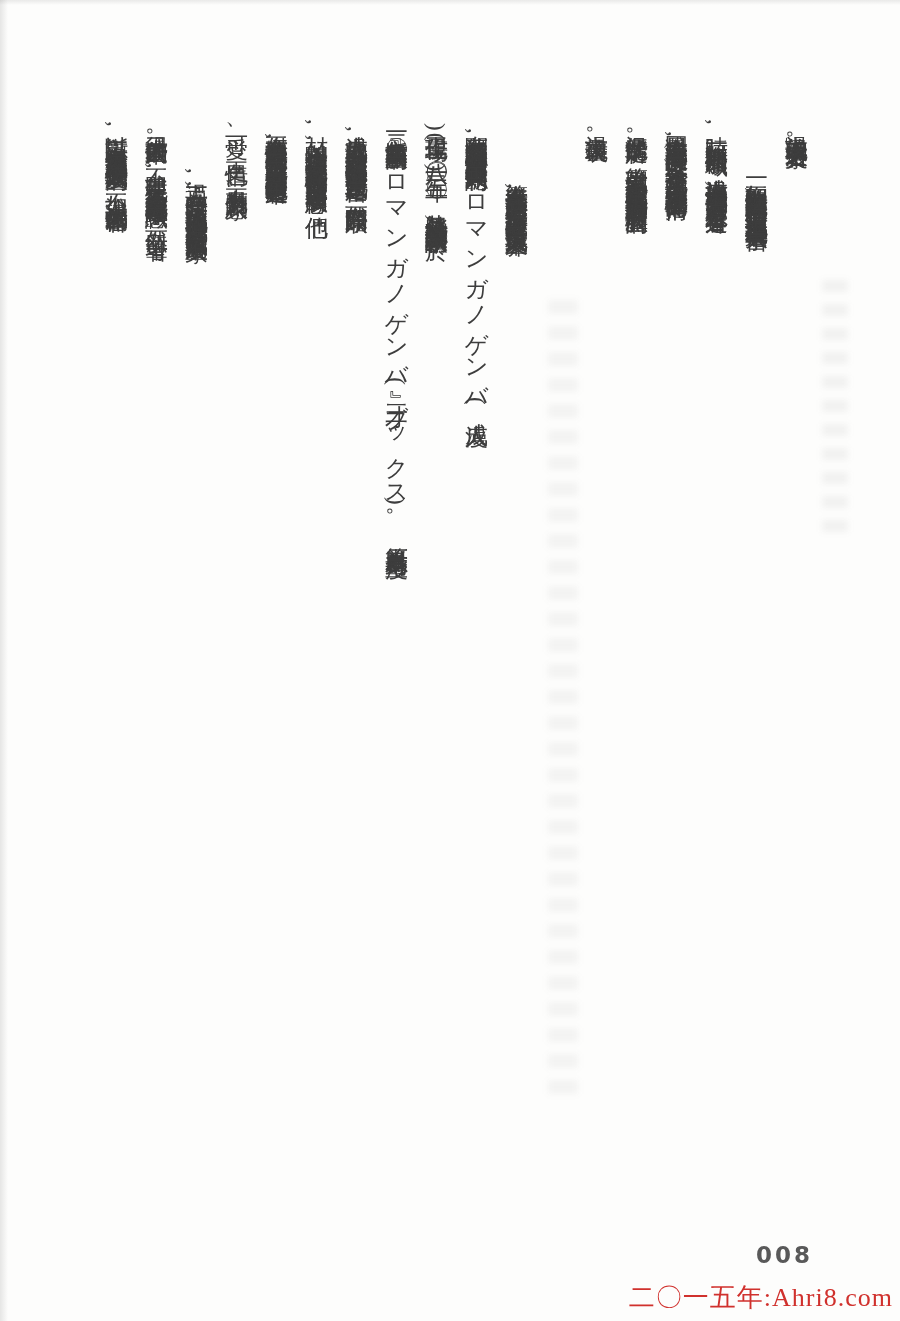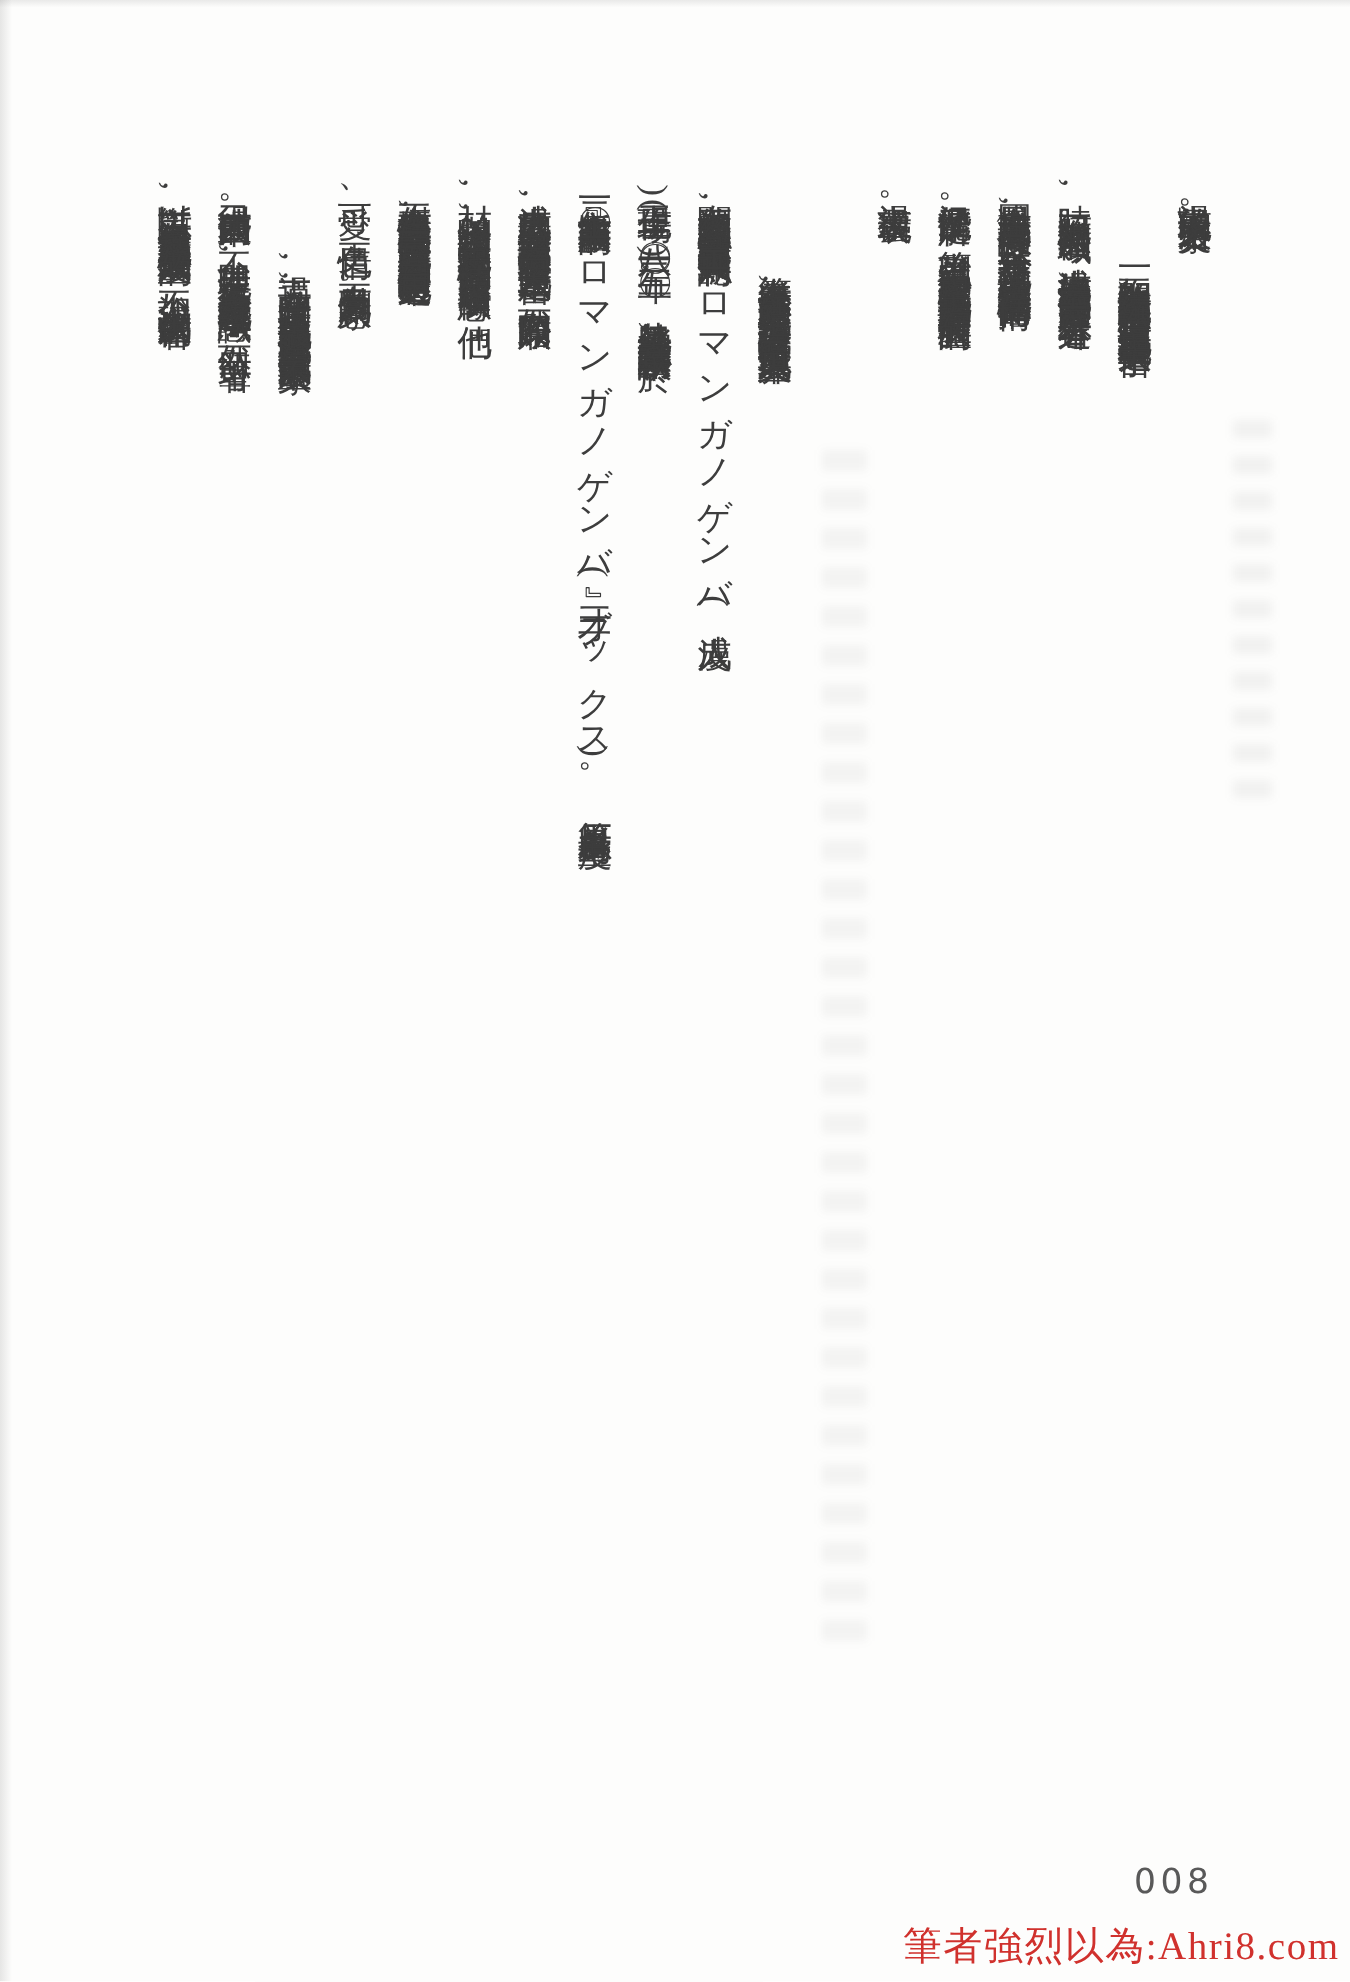--- a/index.html
+++ b/index.html
@@ -61,21 +61,21 @@
     text-indent: 48px;           
   }
   .col.gap-after {
     margin-block-end: 40px;      
   }
   .page-number {
     position: absolute;
     left: 756px;
     top: 1242px;
     font-family: "DejaVu Sans", sans-serif;
-    font-weight: normal;
+    font-weight: bold;
     font-size: 23px;
     letter-spacing: 3px;
     color: #595959;
   }
   .watermark {
     position: absolute;
     right: 7px;
     top: 1280px;
     font-family: "Liberation Serif", serif;
     font-size: 26px;
@@ -107,14 +107,14 @@
       <div class="col">材,與相關人士訪談過後,才發現這個業界的創作者們投入的熱情,遠遠超乎筆者的想像。他們</div>
       <div class="col">不僅擁有想要取悅讀者的娛樂精神,同時更是一群絞盡腦汁思索著該如何讓自己的角色看起來更</div>
       <div class="col">可愛、更色情、更有魅力的創意家。</div>
       <div class="col indent2">過去,曾有一段時間,成人漫畫的地位比一般漫畫更加低賤,被當成是沒有人氣的漫畫家不</div>
       <div class="col">得已才去畫的東西。不,即使是現在,仍有不少人會不自覺地產生那種階級意識。然而,筆者可</div>
       <div class="col">以斷言,沒有任何一位漫畫家是抱著那種心態去創作成人漫畫的。不如說,成人漫畫的創作者</div>
     </div>
 
   <div class="page-number" style="color: rgb(89, 89, 89);">008</div>
 
-  <div class="watermark" style="color: rgb(208, 49, 45);">筆者強烈以為:Ahri8.com</div>
+  <div class="watermark" style="color: rgb(208, 49, 45);">二〇一五年:Ahri8.com</div>
 </div>
 
 </body></html>

